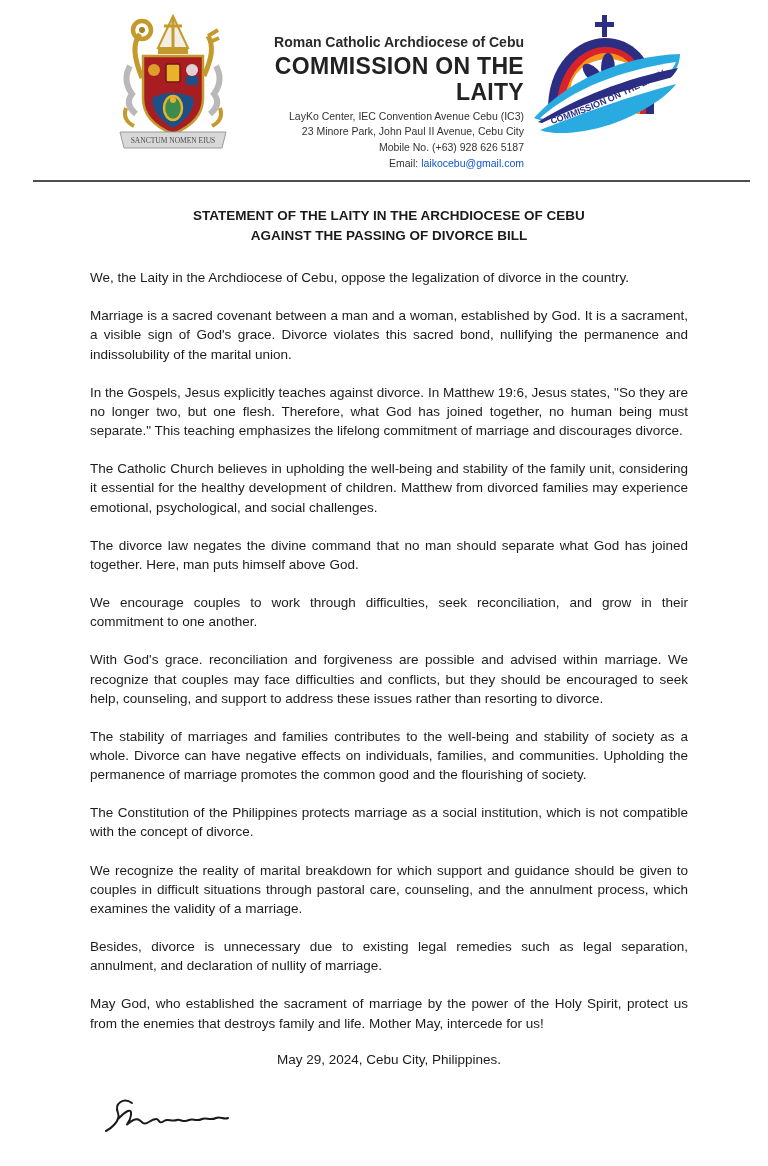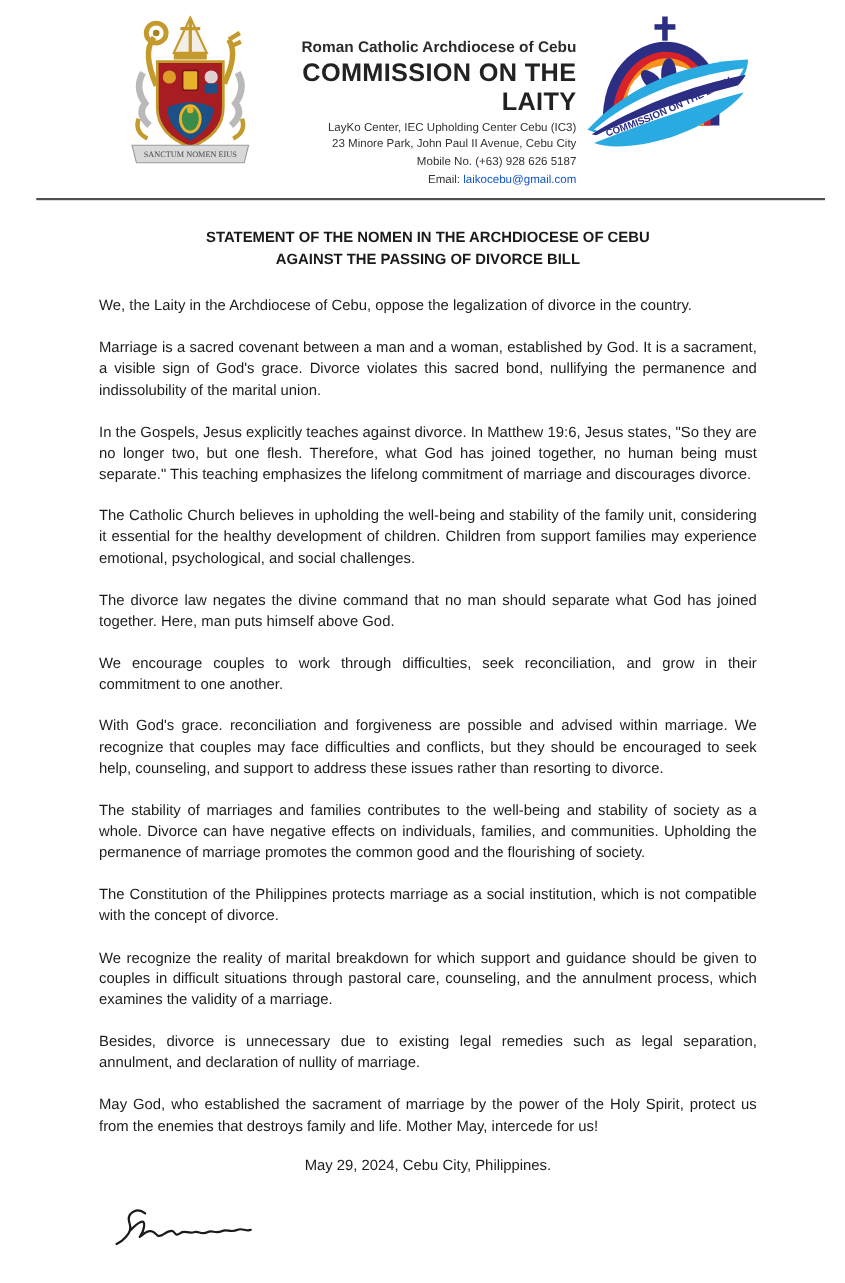--- a/index.html
+++ b/index.html
@@ -79,21 +79,21 @@
 
         <path d="M8 118 L114 118 L110 134 L12 134 Z" fill="#d8d8d8" stroke="#9a9a9a" stroke-width="1"></path>
         <text x="61" y="129" text-anchor="middle" font-size="7.5" font-family="Liberation Serif, serif" fill="#4a4a4a">SANCTUM NOMEN EIUS</text>
       </svg>
     </div>
 
     <div class="head-center">
       <div class="org-line">Roman Catholic Archdiocese of Cebu</div>
       <div class="commission-line">COMMISSION ON THE LAITY</div>
       <div class="addr">
-        <span>LayKo Center, IEC Upholding Center Cebu (IC3)</span><br>
+        <span>LayKo Center, IEC Convention Avenue Cebu (IC3)</span><br>
         <span>23 Minore Park, John Paul II Avenue, Cebu City</span><br>
         <span>Mobile No. (+63) 928 626 5187</span>
         <span class="email-row">
           <span>Email: </span><a class="email-link">laikocebu@gmail.com</a>
         </span>
       </div>
     </div>
 
     <div class="round-logo">
       <svg width="152" height="126" viewBox="0 0 152 126">
@@ -133,29 +133,29 @@
         <text font-size="9" font-weight="bold" fill="#2b2e83" font-family="Liberation Sans, sans-serif">
           <textPath href="#logo-text-path">COMMISSION ON THE LAITY</textPath>
         </text>
       </svg>
     </div>
   </div>
 
   <hr class="head-rule">
 
   <div class="doc-title">
-    <div>STATEMENT OF THE NOMEN IN THE ARCHDIOCESE OF CEBU</div>
+    <div>STATEMENT OF THE LAITY IN THE ARCHDIOCESE OF CEBU</div>
     <div>AGAINST THE PASSING OF DIVORCE BILL</div>
   </div>
 
   <div class="body-text">
       <p>We, the Laity in the Archdiocese of Cebu, oppose the legalization of divorce in the country.</p>
       <p>Marriage is a sacred covenant between a man and a woman, established by God. It is a sacrament, a visible sign of God's grace. Divorce violates this sacred bond, nullifying the permanence and indissolubility of the marital union.</p>
       <p>In the Gospels, Jesus explicitly teaches against divorce. In Matthew 19:6, Jesus states, "So they are no longer two, but one flesh. Therefore, what God has joined together, no human being must separate." This teaching emphasizes the lifelong commitment of marriage and discourages divorce.</p>
-      <p>The Catholic Church believes in upholding the well-being and stability of the family unit, considering it essential for the healthy development of children. Children from support families may experience emotional, psychological, and social challenges.</p>
+      <p>The Catholic Church believes in upholding the well-being and stability of the family unit, considering it essential for the healthy development of children. Matthew from divorced families may experience emotional, psychological, and social challenges.</p>
       <p>The divorce law negates the divine command that no man should separate what God has joined together. Here, man puts himself above God.</p>
       <p>We encourage couples to work through difficulties, seek reconciliation, and grow in their commitment to one another.</p>
       <p>With God's grace. reconciliation and forgiveness are possible and advised within marriage. We recognize that couples may face difficulties and conflicts, but they should be encouraged to seek help, counseling, and support to address these issues rather than resorting to divorce.</p>
       <p>The stability of marriages and families contributes to the well-being and stability of society as a whole. Divorce can have negative effects on individuals, families, and communities. Upholding the permanence of marriage promotes the common good and the flourishing of society.</p>
       <p>The Constitution of the Philippines protects marriage as a social institution, which is not compatible with the concept of divorce.</p>
       <p>We recognize the reality of marital breakdown for which support and guidance should be given to couples in difficult situations through pastoral care, counseling, and the annulment process, which examines the validity of a marriage.</p>
       <p>Besides, divorce is unnecessary due to existing legal remedies such as legal separation, annulment, and declaration of nullity of marriage.</p>
       <p>May God, who established the sacrament of marriage by the power of the Holy Spirit, protect us from the enemies that destroys family and life.  Mother May, intercede for us!</p>
     </div>
 

